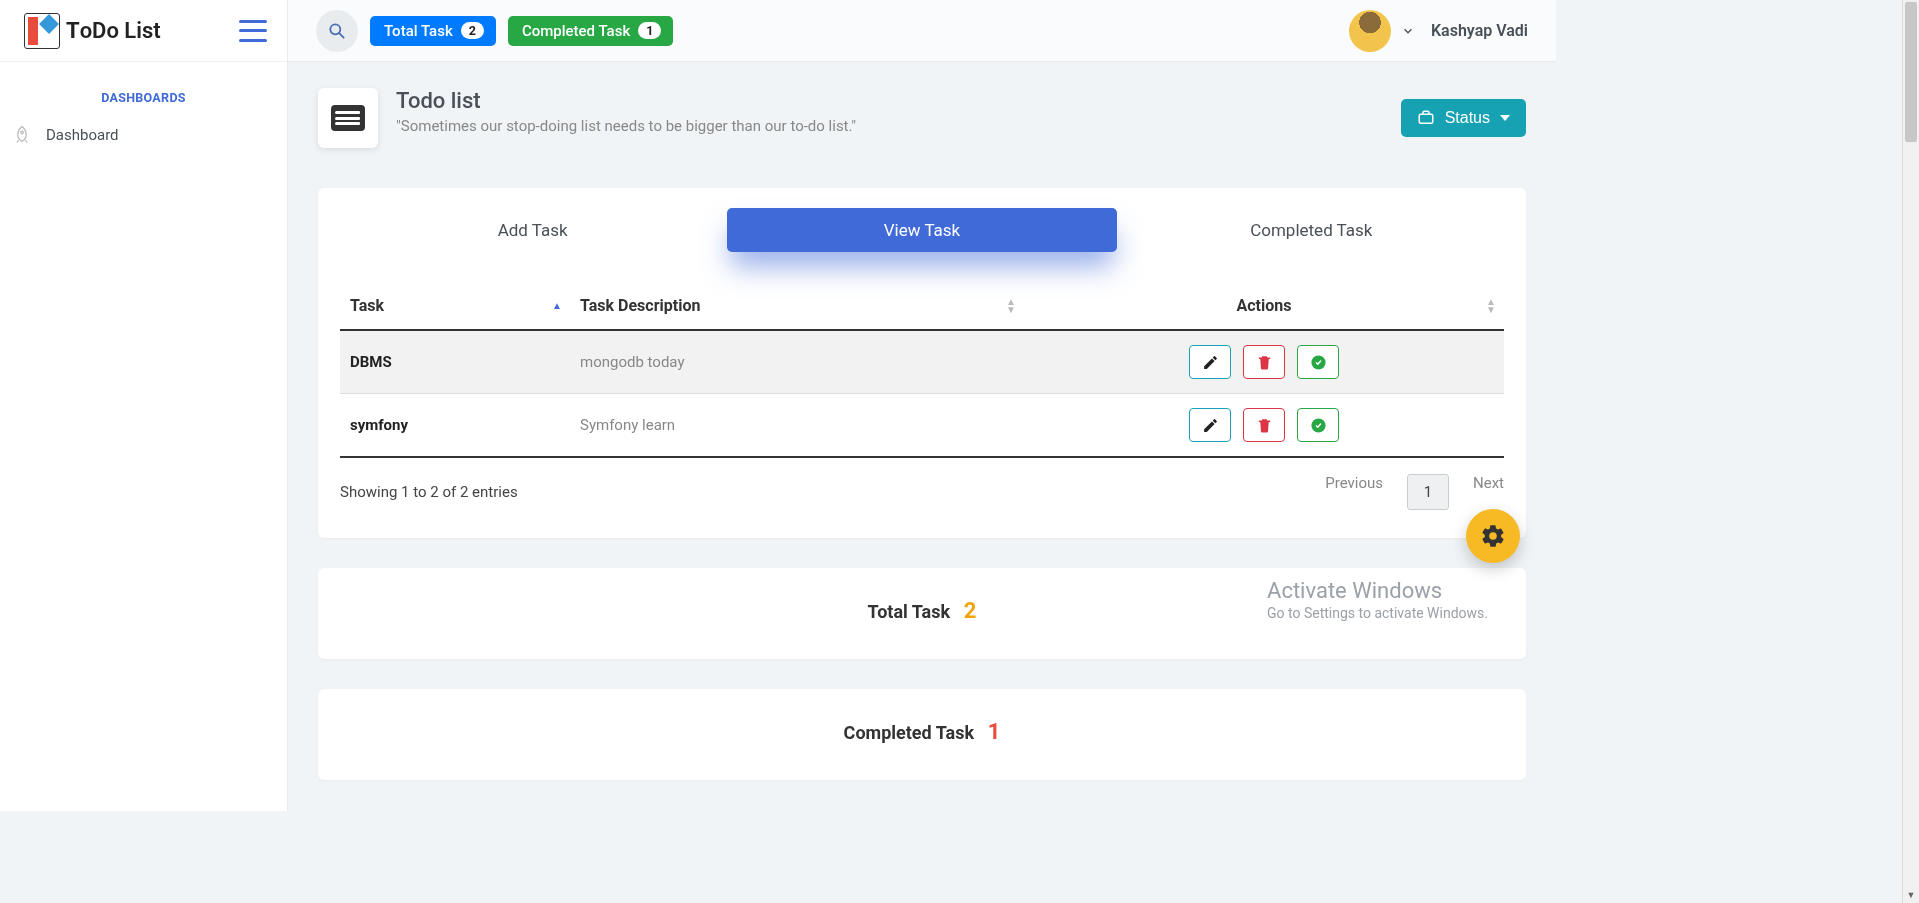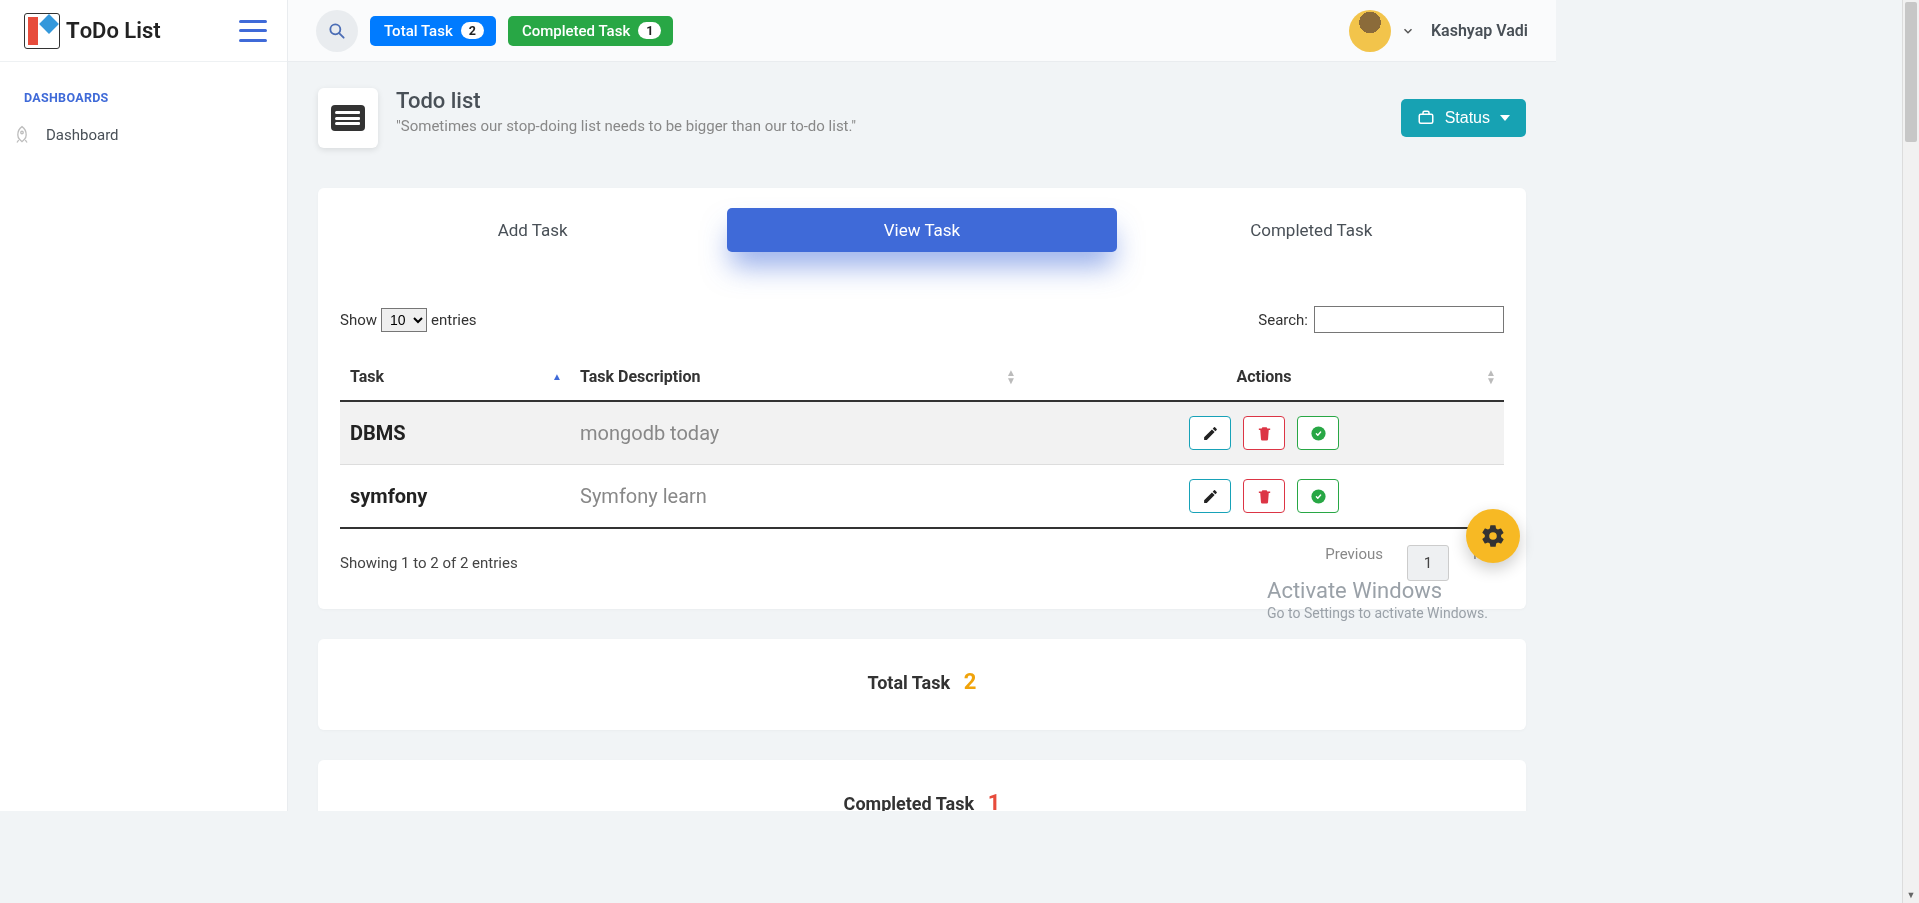--- a/index.html
+++ b/index.html
@@ -12,21 +12,21 @@
   .logo-row { height: 62px; display: flex; align-items: center; padding: 0 20px 0 24px; justify-content: space-between; border-bottom: 1px solid #eef1f3; }
   .logo { display: flex; align-items: center; gap: 6px; }
   .logo-mark { width: 36px; height: 36px; background: #fff; border: 1px solid #333; border-radius: 3px; position: relative; overflow: hidden; }
   .logo-mark::before { content:""; position:absolute; inset:3px 3px 3px 3px; background:#fff; border-left:10px solid #e74c3c; }
   .logo-mark::after { content:""; position:absolute; right:3px; top:3px; width:14px; height:14px; background:#3498db; transform:rotate(45deg); }
   .logo-text { font-size: 22px; font-weight: 600; color:#222; }
   .logo-text .t { font-weight:700; }
   .hamburger { width: 28px; height: 22px; display: flex; flex-direction: column; justify-content: space-between; cursor: pointer; }
   .hamburger span { display:block; height:3px; background:#3f6ad8; border-radius:2px; }
   
-  .nav-section { padding: 28px 24px 10px 24px; font-size: 12.5px; font-weight: 700; color:#3f6ad8; letter-spacing: .3px; }
+  .nav-section { padding: 28px 24px 10px 24px; font-size: 12.5px; font-weight: 700; color:#3f6ad8; letter-spacing: .3px; text-align: center; }
   .nav-item { display:flex; align-items:center; gap:14px; padding: 10px 12px; color:#495057; font-size:15px; cursor:pointer; }
   .nav-item svg { width:20px; height:20px; opacity:.55; }
   
   
   .main { flex:1; display:flex; flex-direction:column; min-width:0; }
   .topbar { height:62px; background:#fafbfc; border-bottom:1px solid #e9ecef; display:flex; align-items:center; padding:0 28px; gap:12px; }
   .search-btn { width:42px; height:42px; border-radius:50%; background:#e9ecef; display:flex; align-items:center; justify-content:center; cursor:pointer; }
   .search-btn svg { width:20px; height:20px; stroke:#4b6db5; }
   .chip { display:flex; align-items:center; gap:8px; border-radius:5px; padding:6px 12px 6px 14px; color:#fff; font-weight:500; font-size:15px; cursor:pointer; }
   .chip-blue { background:#007bff; }
@@ -65,21 +65,21 @@
   .search-wrap { display:flex; align-items:center; gap:6px; }
   .search-wrap input { border:1px solid #767676; height:27px; width:190px; padding:2px 6px; font-size:14px; }
   
   table { width:calc(100% - 44px); margin:10px 22px 0 22px; border-collapse:collapse; }
   thead th { text-align:left; font-weight:700; font-size:16px; padding:14px 10px; border-bottom:2px solid #333; position:relative; }
   th.center, td.center { text-align:center; }
   th .sort { position:absolute; right:8px; top:50%; transform:translateY(-50%); font-size:10px; color:#bbb; line-height:8px; }
   th .sort .up { color:#3f6ad8; display:block; }
   th .sort .dn { display:block; }
   tbody tr:nth-child(odd) { background:#f2f2f2; }
-  tbody td { padding:14px 10px; font-size:20px; border-bottom:1px solid #ddd; }
+  tbody td { padding:14px 10px; font-size:15px; border-bottom:1px solid #ddd; }
   tbody tr:last-child td { border-bottom:2px solid #333; }
   td.task-name { font-weight:700; color:#222; }
   td.task-desc { color:#888; }
   .actions { display:flex; gap:12px; justify-content:center; }
   .act { width:42px; height:34px; border-radius:4px; border:1px solid; background:#fff; display:flex; align-items:center; justify-content:center; cursor:pointer; }
   .act-edit { border-color:#17a2b8; }
   .act-del  { border-color:#dc3545; }
   .act-ok   { border-color:#28a745; }
   .act svg { width:17px; height:17px; }
   
@@ -191,33 +191,20 @@
         </button>
       </div>
 
       <div class="card">
         <div class="tabs">
           <div class="tab">Add Task</div>
           <div class="tab active">View Task</div>
           <div class="tab">Completed Task</div>
         </div>
 
-        <div class="table-controls">
-          <div class="len-wrap">
-            <span>Show</span>
-            <select>
-              <option>10</option>
-            </select>
-            <span>entries</span>
-          </div>
-          <div class="search-wrap">
-            <span>Search:</span>
-            <input type="text" style="">
-          </div>
-        </div>
 
         <table>
           <thead>
             <tr>
               <th style="width:230px">
                 <span>Task</span>
                 <span class="sort">
                     <span class="up">▲</span>
                   </span>
               </th>

